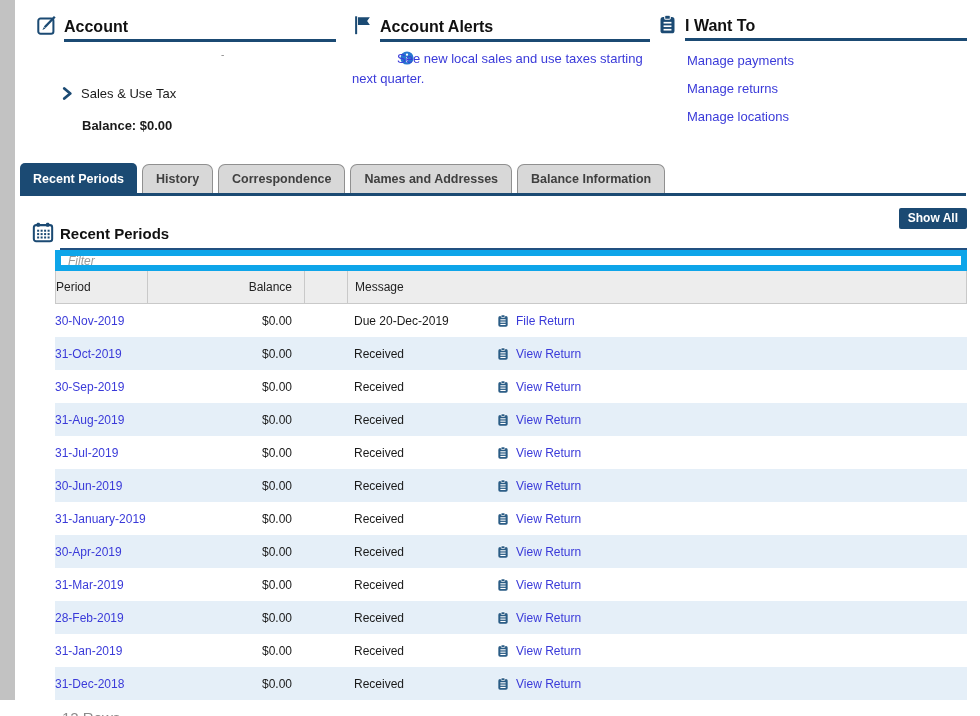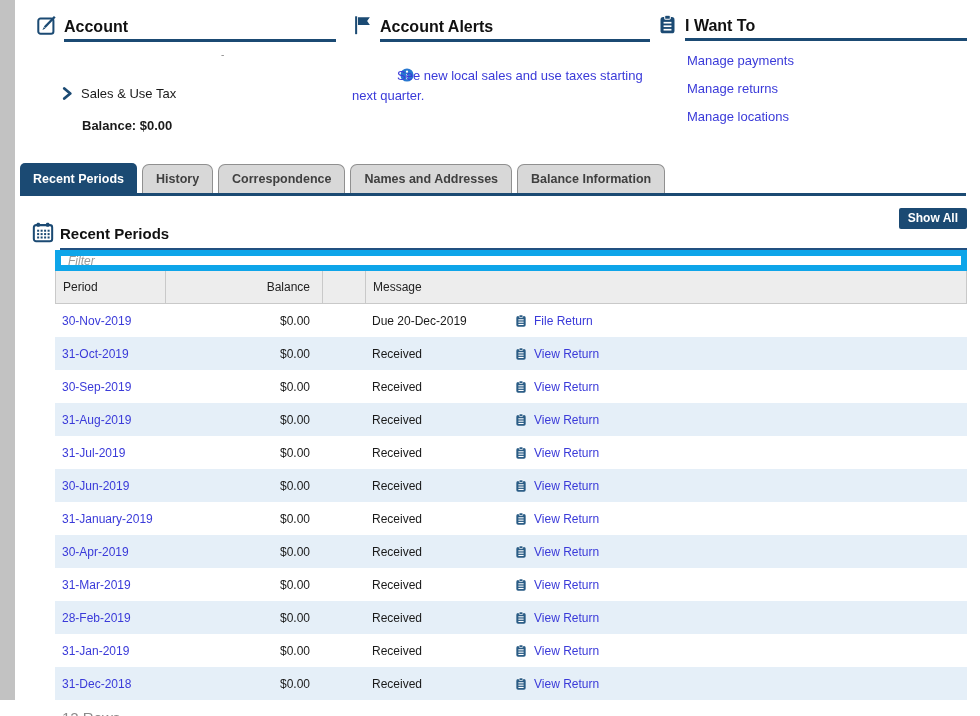--- a/index.html
+++ b/index.html
@@ -28,21 +28,21 @@
     flex: 1; border-bottom: 3px solid #1b4a73; padding-bottom: 3px;
     font-weight: bold; font-size: 16px; color: #111;
   }
 
   .redacted-dash { margin: 9px 0 0 185px; color: #8a8a8a; font-size: 10px; line-height: 8px; }
   .sales-row { margin: 27px 0 0 26px; display: flex; align-items: center; font-size: 13px; }
   .sales-row .chev { margin-right: 8px; display: inline-flex; }
   .balance-line { margin: 17px 0 0 46px; font-weight: bold; font-size: 13px; }
 
   .alert-block {
-    margin-top: 24px; width: 292px; font-size: 13px; line-height: 1.5;
+    margin-top: 7px; width: 292px; font-size: 13px; line-height: 1.5;
     color: #3a3ad9; text-indent: 24px;
   }
   .alert-block .info-ic { display: inline-block; width: 14px; height: 14px; vertical-align: -2px; margin-right: 7px; }
 
   .iwt-links { margin: 13px 0 0 30px; }
   .iwt-links a { display: block; font-size: 13px; color: #3a3ad9; text-decoration: none; margin-bottom: 14px; line-height: 14px; }
 
   a.link { color: #3a3ad9; text-decoration: none; }
 
   
@@ -90,21 +90,21 @@
   .filter-input::placeholder { color: #9a9a9a; font-style: italic; }
 
   .thead {
     display: flex; align-items: stretch; height: 33px;
     background: #ededed; border: 1px solid #c9c9c9; border-top: none;
     font-size: 12px; color: #222;
   }
   .thead > div { display: flex; align-items: center; border-right: 1px solid #c9c9c9; }
   .thead > div:last-child { border-right: none; }
 
-  .c-period  { width: 110px; padding-left: 7px; }
+  .c-period  { width: 92px; }
   .c-balance { width: 157px; padding-right: 12px; justify-content: flex-end; text-align: right; }
   .c-spacer  { width: 43px; }
   .c-status  { width: 142px; padding-left: 7px; }
   .c-message { flex: 1; padding-left: 7px; }
 
   .trow {
     display: flex; align-items: center; height: 33px; font-size: 12px;
     background: #ffffff;
   }
   .trow.alt { background: #e5eff8; }

